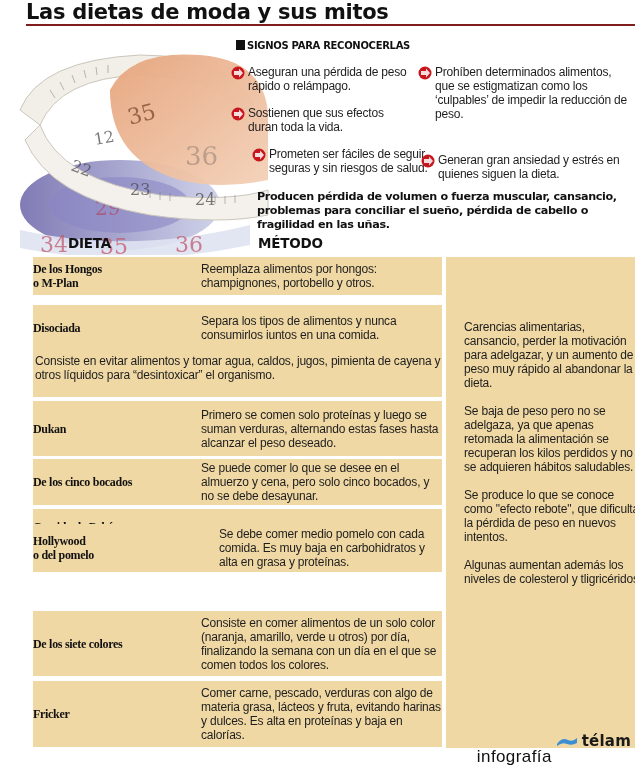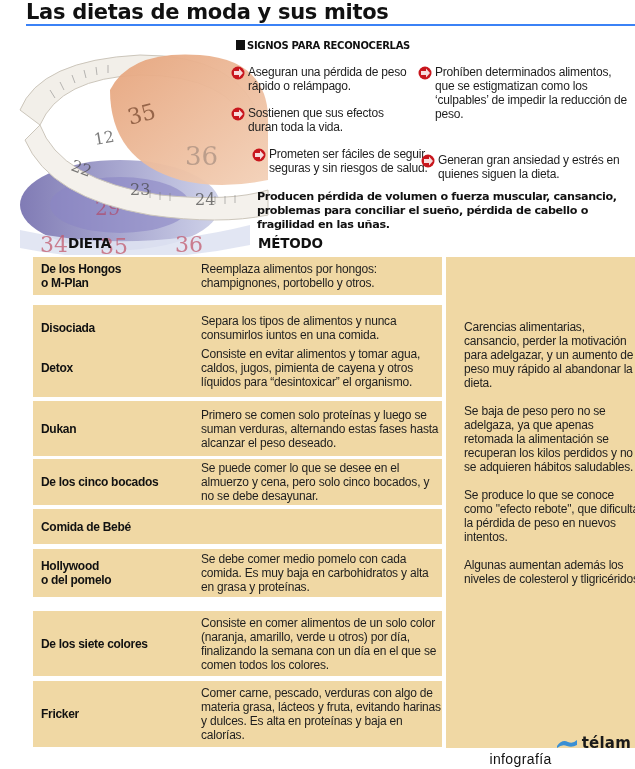--- a/index.html
+++ b/index.html
@@ -3,21 +3,21 @@
 <meta charset="utf-8">
 <style>
   * { box-sizing: border-box; margin: 0; padding: 0; }
   html, body { width: 635px; height: 769px; background: #ffffff; overflow: hidden; }
   body { position: relative; font-family: "Liberation Sans", "DejaVu Sans", sans-serif; color: #1a1a1a; }
 
   .title {
     position: absolute; left: 26px; top: 0px; width: 609px; height: 26px;
     font-family: "DejaVu Sans", sans-serif; font-weight: bold; font-size: 21px;
     letter-spacing: -0.3px; color: #111; line-height: 24px;
-    border-bottom: 2px solid #3b82f6;
+    border-bottom: 2px solid #7f1d1d;
   }
 
   
   .tape-art { position: absolute; left: 0; top: 30px; width: 270px; height: 225px; overflow: hidden; }
 
   .signs-title {
     position: absolute; left: 236px; top: 40px;
     font-family: "DejaVu Sans", sans-serif; font-weight: bold; font-size: 10px; color: #111;
     letter-spacing: -0.3px;
   }
@@ -36,38 +36,38 @@
   .col-head {
     position: absolute; top: 235px; font-family: "DejaVu Sans", sans-serif; font-weight: bold;
     font-size: 13.5px; color: #111; letter-spacing: -0.2px;
   }
 
   .row {
     position: absolute; left: 33px; width: 409px; background: #f0d8a4;
     display: flex; align-items: center;
   }
   .row .diet {
-    width: 166px; padding-left: 8px;
-    font-family: Liberation Sans, sans-serif; font-weight: bold; font-size: 12px; line-height: 14px;
+    width: 166px; padding-left: 0;
+    font-family: Liberation Serif, serif; font-weight: bold; font-size: 12px; line-height: 14px;
     color: #111; letter-spacing: -0.3px; white-space: pre-line;
   }
   .row .method {
     flex: 1; padding-left: 2px; font-size: 12px; line-height: 14px; color: #1e1e1e; letter-spacing: -0.2px;
   }
 
   .risks-box {
     position: absolute; left: 446px; top: 257px; width: 207px; height: 491px; background: #f0d8a4;
     padding: 63px 10px 0 18px; font-size: 12px; line-height: 14px; color: #1e1e1e; letter-spacing: -0.2px;
   }
   .risks-box p { margin-bottom: 14px; }
 
   .credit {
     position: absolute; right: 4px; bottom: 2px; display: flex; align-items: center; gap: 4px;
   }
-  .credit .lbl { font-size: 14px; color: #111; letter-spacing: 0.4px; margin-top: 32px; }
+  .credit .lbl { font-size: 17px; color: #111; letter-spacing: 0.4px; margin-top: 32px; }
   .credit .brand { font-family: "DejaVu Sans", sans-serif; font-weight: bold; font-size: 15px; color: #1a1a1a; letter-spacing: 0.2px; }
 </style>
 </head>
 <body>
 
 <div class="title">Las dietas de moda y sus mitos</div>
 
 <div class="tape-art">
   <svg width="270" height="225" viewBox="0 0 270 225">
     <defs>
@@ -166,35 +166,34 @@
 <div class="row" style="top:257px; height:38px;">
   <div class="diet">De los Hongos
 o M-Plan</div>
   <div class="method">Reemplaza alimentos por hongos: champignones, portobello y otros.</div>
 </div>
 <div class="row" style="top:305px; height:45px;">
   <div class="diet">Disociada</div>
   <div class="method">Separa los tipos de alimentos y nunca consumirlos juntos en una comida.</div>
 </div>
 <div class="row" style="top:339px; height:58px;">
-  <div class="diet">Detox</div>
   <div class="method">Consiste en evitar alimentos y tomar agua, caldos, jugos, pimienta de cayena y otros líquidos para “desintoxicar” el organismo.</div>
 </div>
 <div class="row" style="top:401px; height:55px;">
   <div class="diet">Dukan</div>
   <div class="method">Primero se comen solo proteínas y luego se suman verduras, alternando estas fases hasta alcanzar el peso deseado.</div>
 </div>
 <div class="row" style="top:459px; height:46px;">
   <div class="diet">De los cinco bocados</div>
   <div class="method">Se puede comer lo que se desee en el almuerzo y cena, pero solo cinco bocados, y no se debe desayunar.</div>
 </div>
 <div class="row" style="top:509px; height:35px;">
   <div class="diet">Comida de Bebé</div>
 </div>
-<div class="row" style="top:549px; height:48px;">
+<div class="row" style="top:524px; height:48px;gap:18px;">
   <div class="diet">Hollywood
 o del pomelo</div>
   <div class="method">Se debe comer medio pomelo con cada comida.  Es muy baja en carbohidratos y alta en grasa y proteínas.</div>
 </div>
 <div class="row" style="top:611px; height:65px;">
   <div class="diet">De los siete colores</div>
   <div class="method">Consiste en comer alimentos de un solo color (naranja, amarillo, verde u otros) por día, finalizando la semana con un día en el que se comen todos los colores.</div>
 </div>
 <div class="row" style="top:681px; height:66px;">
   <div class="diet">Fricker</div>

